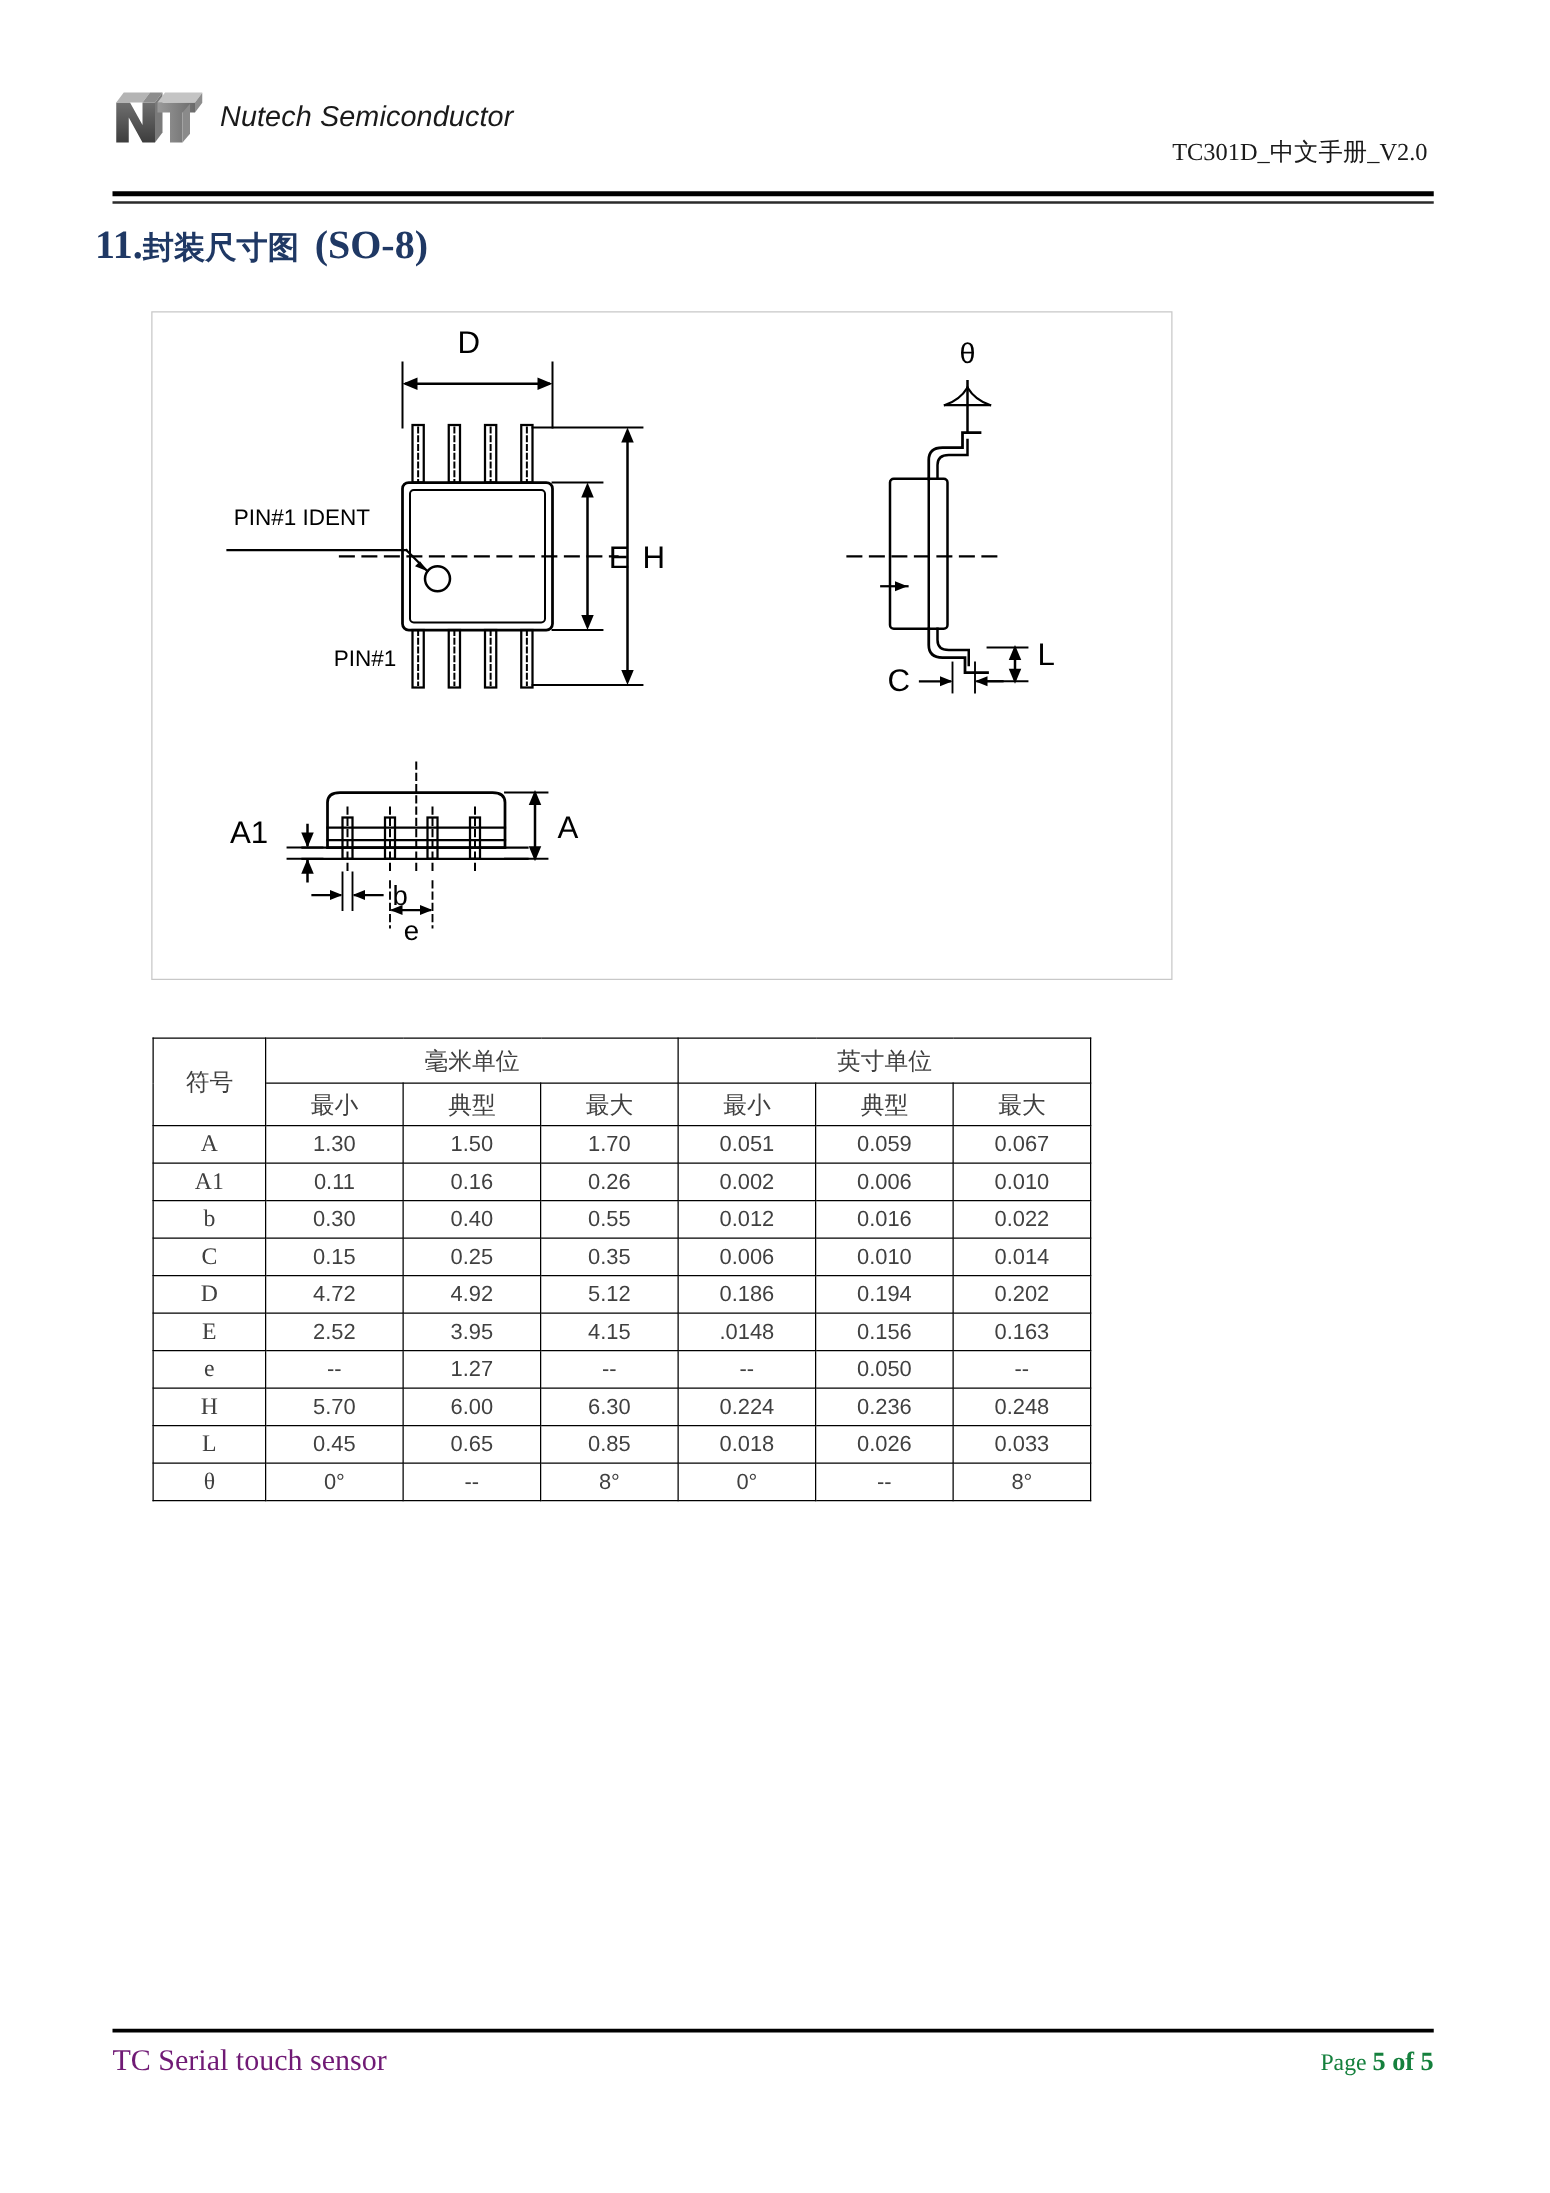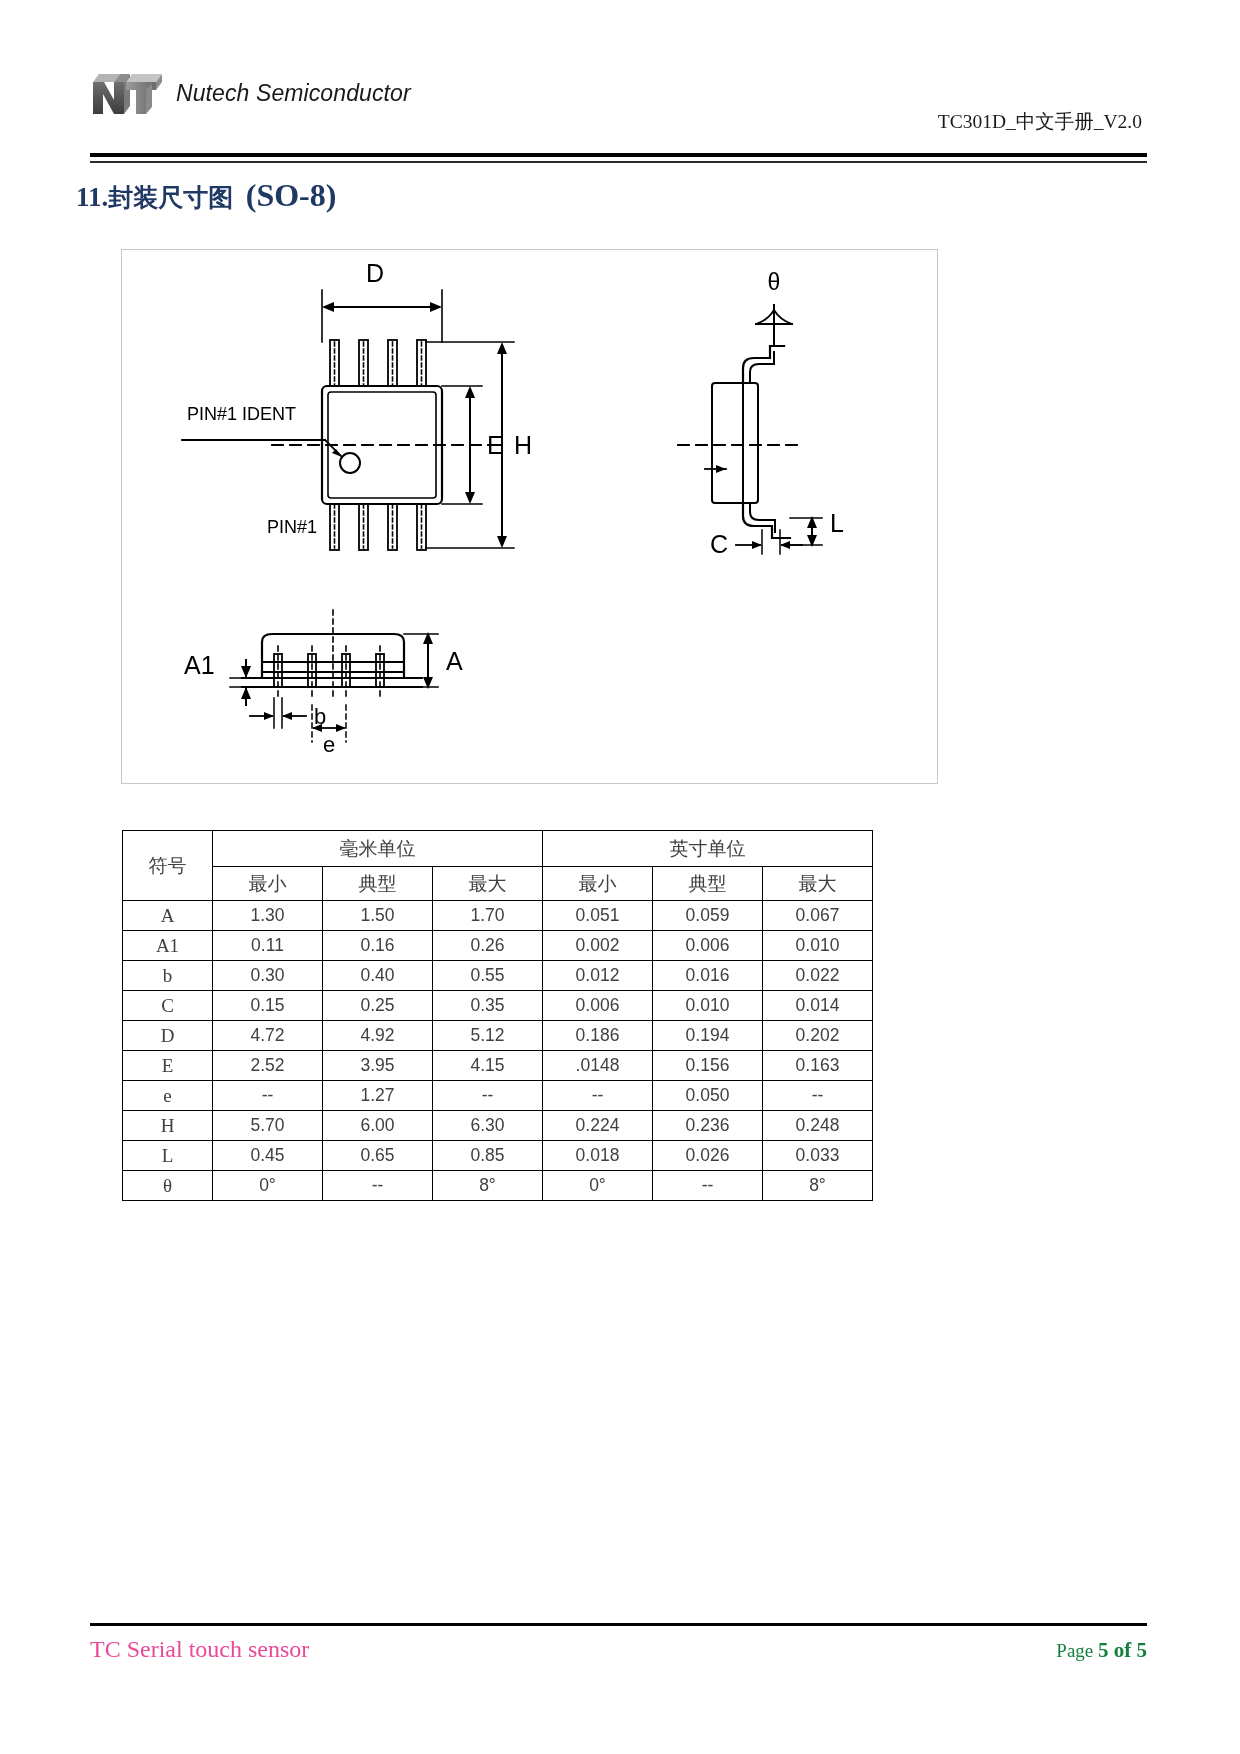--- a/index.html
+++ b/index.html
@@ -35,21 +35,21 @@
   .rule-thick { height: 4px; background:#000; width:100%; }
   .rule-thin { height: 1.6px; background:#2b2b2b; width: 100%; margin-top: 4px; }
 
   
   .section-title {
     position:absolute; left: 76px; top: 177px;
     font-family: "Liberation Serif", "DejaVu Serif", serif;
     font-weight: bold; font-size: 25px; color:#1F3864;
     white-space: nowrap;
   }
-  .section-title .num { font-size: 27px; }
+  .section-title .num { font-size: 32px; }
   .section-title .cn { font-size: 25px; }
   .section-title .pkg { font-size: 32px; }
 
   
   .diagram-box {
     position:absolute; left: 121px; top: 249px;
     width: 817px; height: 535px;
     border: 1px solid #c8c8c8;
     background: #fff;
   }
@@ -92,21 +92,21 @@
   .footer-rule {
     position:absolute; left: 90px; top: 1623px; width: 1057px;
     height: 2.5px; background: #000;
   }
   .footer {
     position:absolute; left: 90px; top: 1636px; width: 1057px;
     display:flex; justify-content: space-between; align-items: baseline;
   }
   .footer-left {
     font-family: "Liberation Serif","DejaVu Serif", serif;
-    font-size: 24px; color:#ec4899;
+    font-size: 24px; color:#701a75;
   }
   .footer-right {
     font-family: "Liberation Serif","DejaVu Serif", serif;
     font-size: 19px; color:#15803d;margin-left:28px;
   }
   .footer-right b { font-size: 21px; }
 </style>
 </head>
 <body>
 

